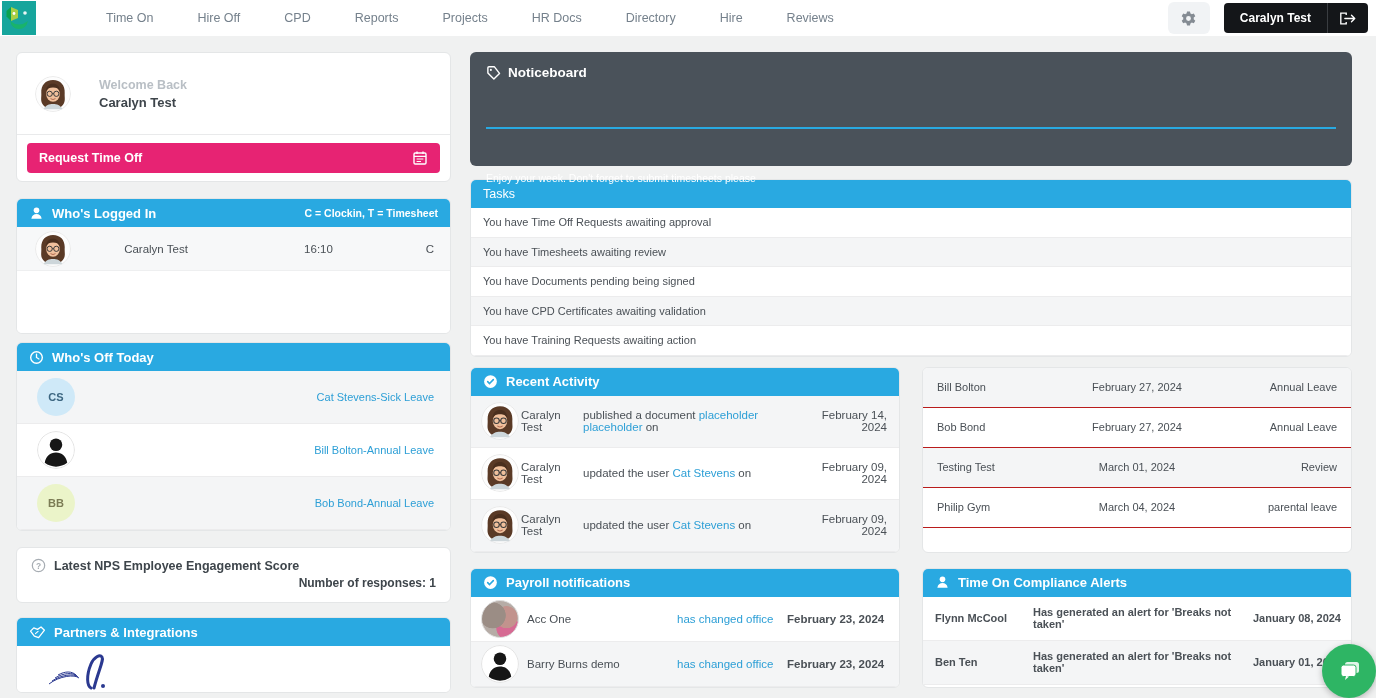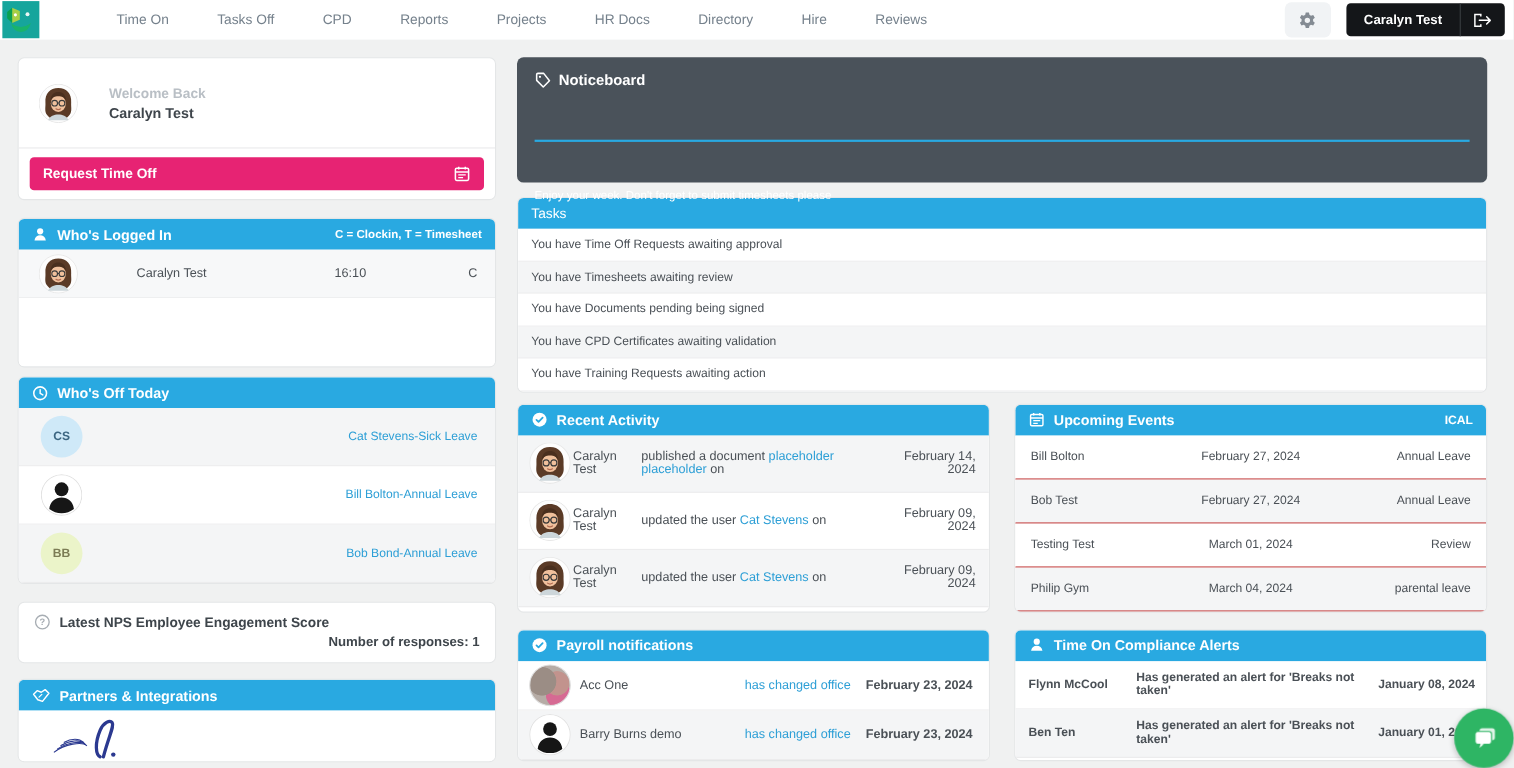--- a/index.html
+++ b/index.html
@@ -219,21 +219,21 @@
     </symbol>
   </defs>
 </svg>
 
 <div class="topbar">
   <svg class="logo">
       <use href="#sym-logo"></use>
     </svg>
   <div class="nav">
     <span class="nav-item">Time On</span>
-    <span class="nav-item">Tasks Off</span>
+    <span class="nav-item">Hire Off</span>
     <span class="nav-item">CPD</span>
     <span class="nav-item">Reports</span>
     <span class="nav-item">Projects</span>
     <span class="nav-item">HR Docs</span>
     <span class="nav-item">Directory</span>
     <span class="nav-item">Hire</span>
     <span class="nav-item">Reviews</span>
   </div>
   <div class="topbar-right">
     <div class="icon-btn">
@@ -415,34 +415,27 @@
                 <use href="#sym-caralyn"></use>
               </svg>
           </div>
           <span class="act-name">Caralyn Test</span>
           <span class="act-text"><span>updated the user </span><span class="link">Cat Stevens</span><span> on</span></span>
           <span class="act-date">February 09, 2024</span>
         </div>
       </div>
 
       <div class="card">
-        <div class="card-head">
-          <svg width="15" height="15">
-              <use href="#sym-cal"></use>
-            </svg>
-          <span>Upcoming Events</span>
-          <span class="ical">ICAL</span>
-        </div>
         <div class="evt-row">
           <span class="evt-name">Bill Bolton</span>
           <span class="evt-date">February 27, 2024</span>
           <span class="evt-type">Annual Leave</span>
         </div>
         <div class="evt-row">
-          <span class="evt-name">Bob Test</span>
+          <span class="evt-name">Bob Bond</span>
           <span class="evt-date">February 27, 2024</span>
           <span class="evt-type">Annual Leave</span>
         </div>
         <div class="evt-row">
           <span class="evt-name">Testing Test</span>
           <span class="evt-date">March 01, 2024</span>
           <span class="evt-type">Review</span>
         </div>
         <div class="evt-row">
           <span class="evt-name">Philip Gym</span>

